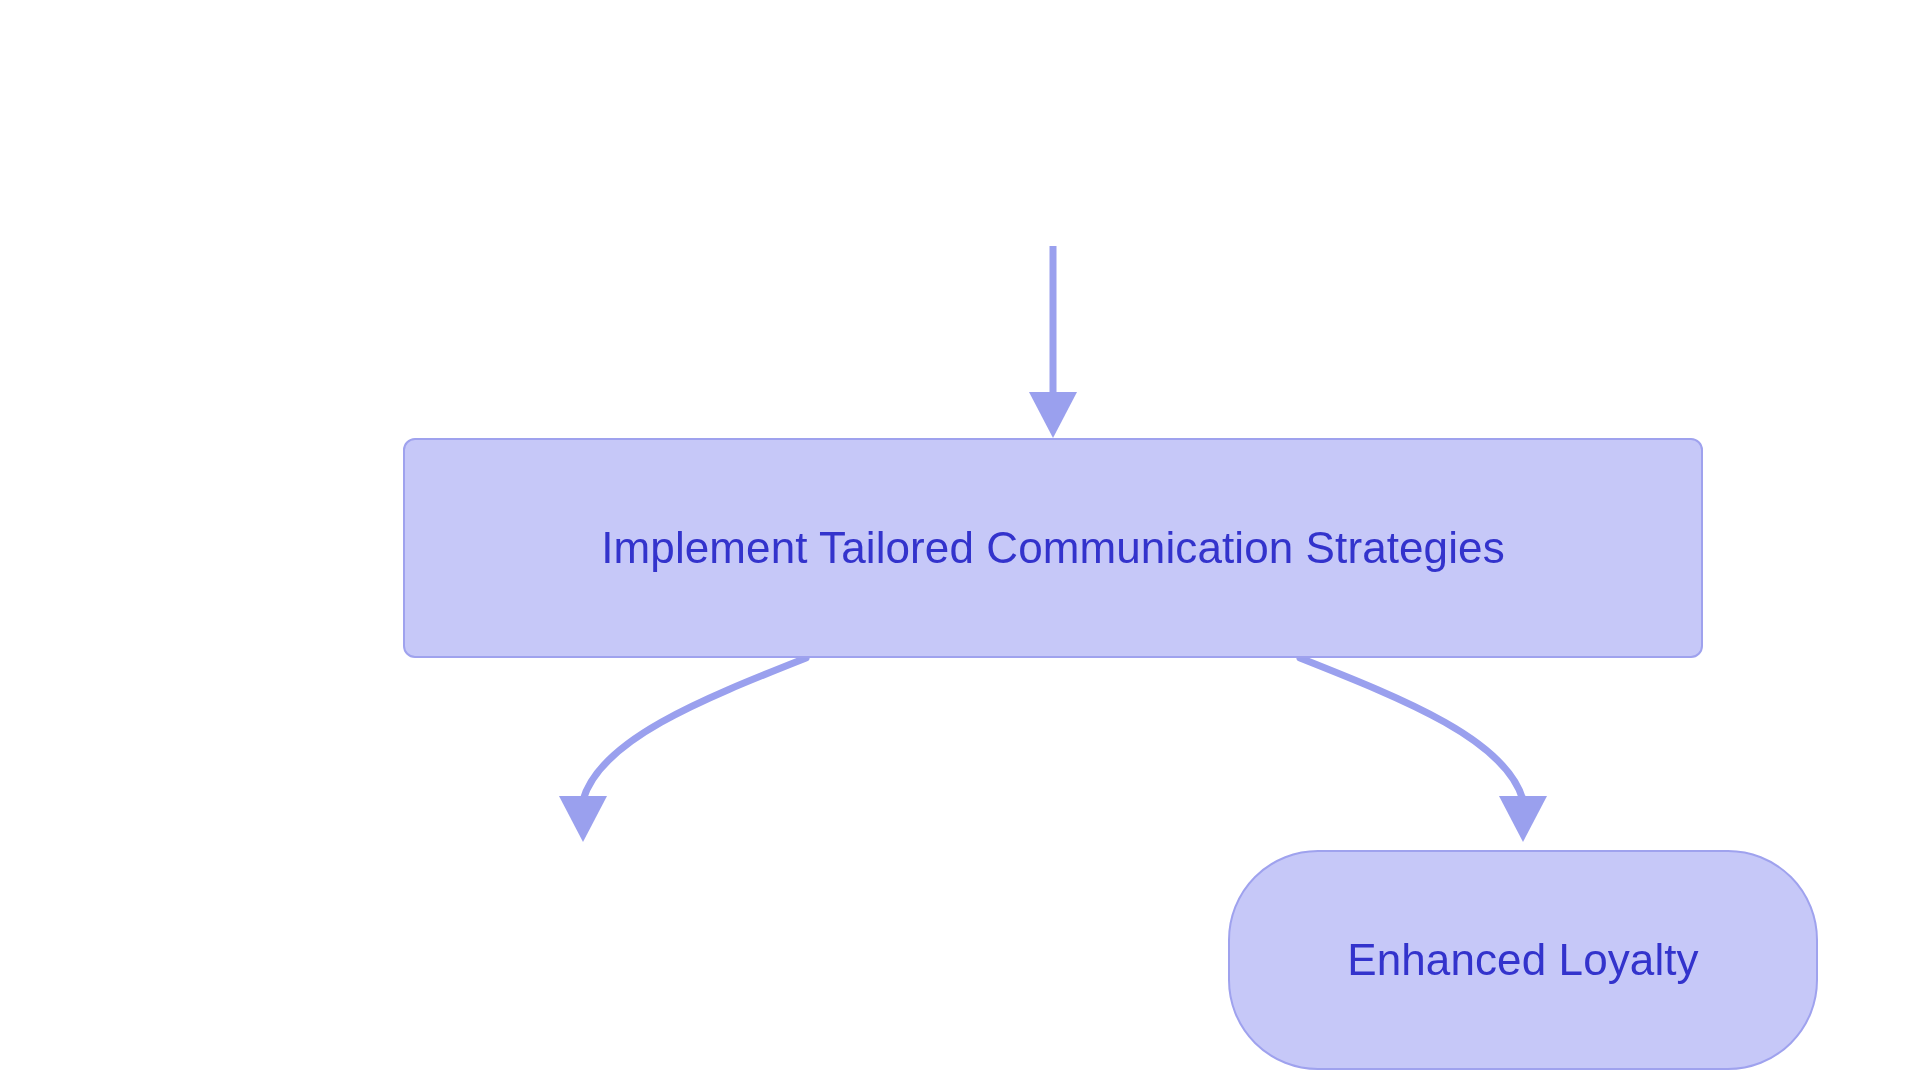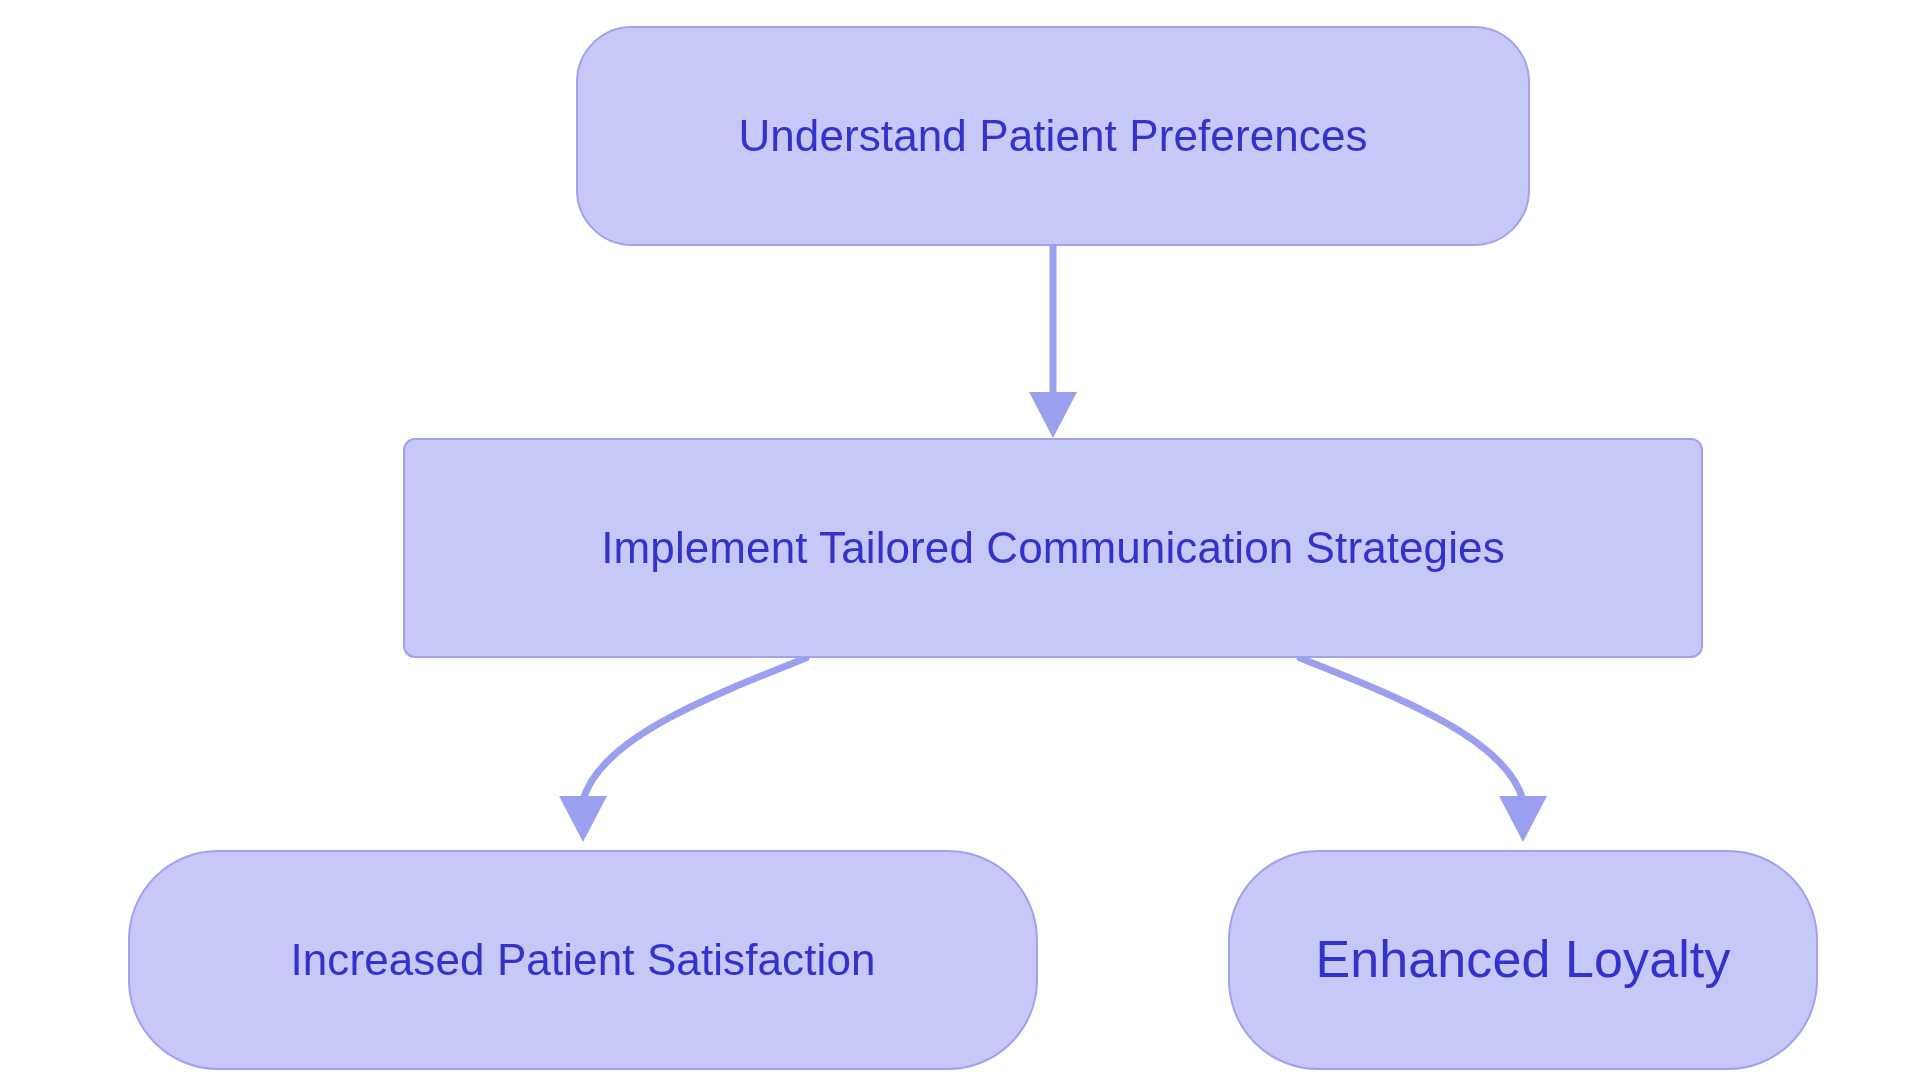--- a/index.html
+++ b/index.html
@@ -71,21 +71,21 @@
     border-radius: 90px;
     font-size: 44px;
   }
   
   #node-4 {
     left: 1228px;
     top: 850px;
     width: 590px;
     height: 220px;
     border-radius: 90px;
-    font-size: 52px;
+    font-size: 44px;
   }
 </style>
 </head>
 <body>
 
 <div id="canvas">
 
   <svg id="edge-layer" viewBox="0 0 1920 1083" xmlns="http://www.w3.org/2000/svg">
 
     <g>
@@ -97,29 +97,23 @@
       <path d="M 806 658 C 700 700, 600 740, 583 800" fill="none" stroke="#9aa0ee" stroke-width="7" stroke-linecap="round"></path>
       <polygon points="559,796 607,796 583,842" fill="#9aa0ee"></polygon>
     </g>
 
     <g>
       <path d="M 1300 658 C 1406 700, 1506 740, 1523 800" fill="none" stroke="#9aa0ee" stroke-width="7" stroke-linecap="round"></path>
       <polygon points="1499,796 1547,796 1523,842" fill="#9aa0ee"></polygon>
     </g>
   </svg>
 
-  <div class="node" id="node-1">
-    <span class="node-label">Understand Patient Preferences</span>
-  </div>
 
   <div class="node" id="node-2">
     <span class="node-label">Implement Tailored Communication Strategies</span>
   </div>
 
-  <div class="node" id="node-3">
-    <span class="node-label">Increased Patient Satisfaction</span>
-  </div>
 
   <div class="node" id="node-4">
     <span class="node-label">Enhanced Loyalty</span>
   </div>
 
 </div>
 
 </body></html>

